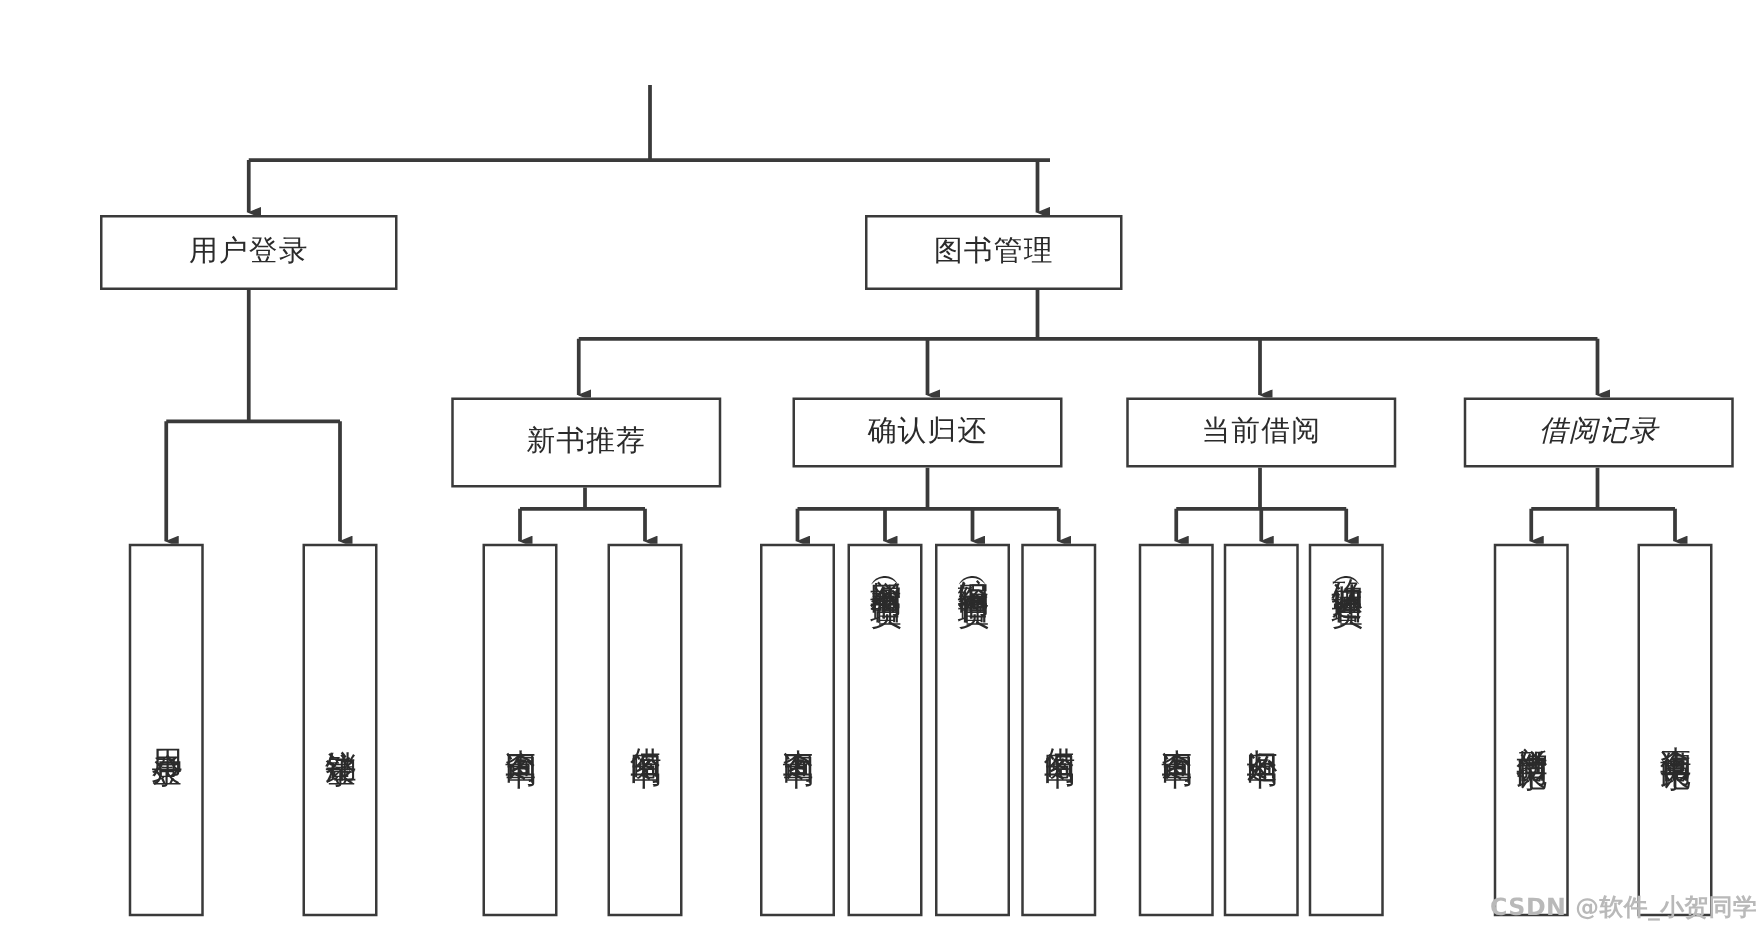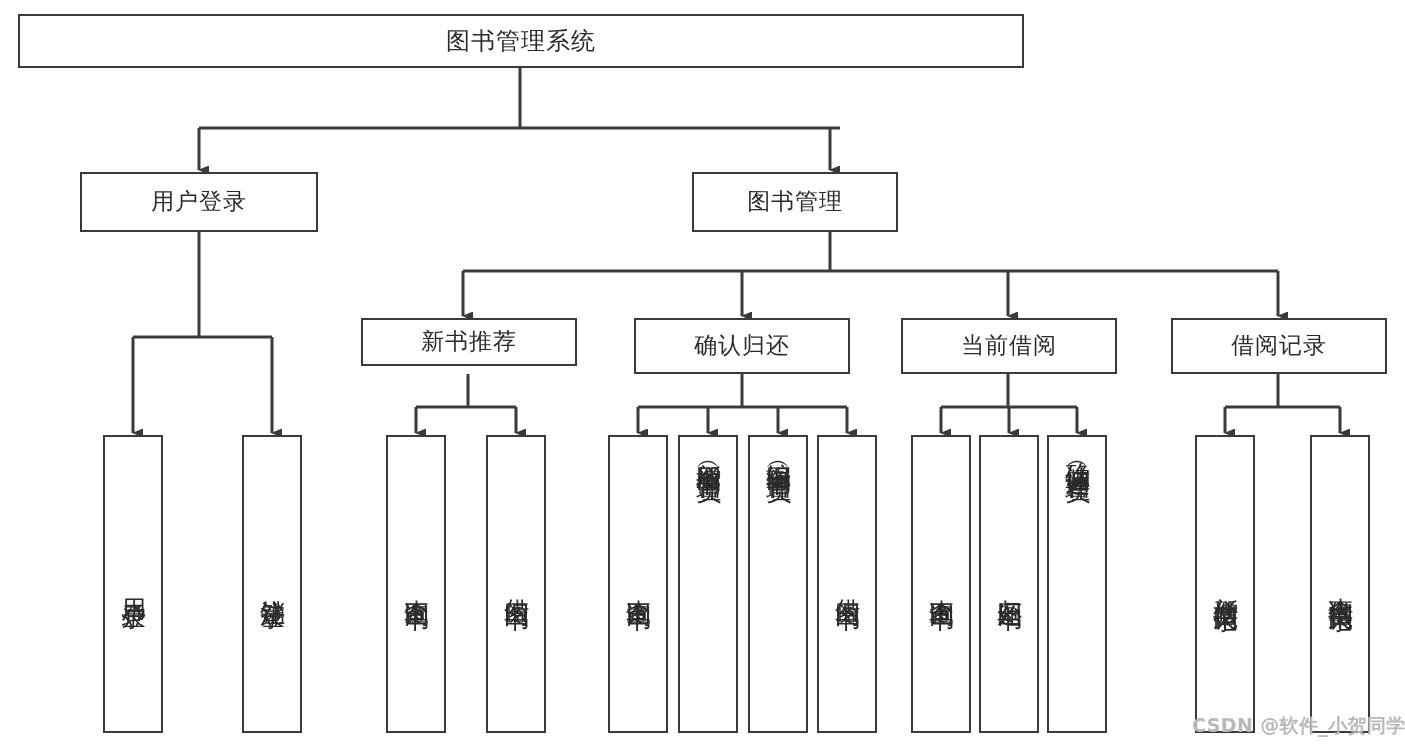--- a/index.html
+++ b/index.html
@@ -125,41 +125,38 @@
       <path d="M 1077,407 L 1077,433" marker-end="url(#arrowhead)"></path>
 
       <path d="M 1278,374 L 1278,407"></path>
       <path d="M 1225,407 L 1340,407"></path>
       <path d="M 1225,407 L 1225,433" marker-end="url(#arrowhead)"></path>
       <path d="M 1340,407 L 1340,433" marker-end="url(#arrowhead)"></path>
 
     </g>
   </svg>
 
-  <div class="node horizontal root" style="left:18px; top:14px; width:1006px; height:54px;">
-    <span class="node-label">图书管理系统</span>
-  </div>
 
   <div class="node horizontal" style="left:80px; top:172px; width:238px; height:60px;">
     <span class="node-label">用户登录</span>
   </div>
   <div class="node horizontal" style="left:692px; top:172px; width:206px; height:60px;">
     <span class="node-label">图书管理</span>
   </div>
 
-  <div class="node horizontal" style="left:361px; top:318px; width:216px; height:48px;">
+  <div class="node horizontal" style="left:361px; top:318px; width:216px; height:72px;">
     <span class="node-label">新书推荐</span>
   </div>
   <div class="node horizontal" style="left:634px; top:318px; width:216px; height:56px;">
     <span class="node-label">确认归还</span>
   </div>
   <div class="node horizontal" style="left:901px; top:318px; width:216px; height:56px;">
     <span class="node-label">当前借阅</span>
   </div>
-  <div class="node horizontal" style="left:1171px; top:318px; width:216px; height:56px;">
+  <div class="node horizontal" style="left:1171px; top:318px; width:216px; height:56px;font-style:italic;">
     <span class="node-label">借阅记录</span>
   </div>
 
   <div class="node vertical centered" style="left:103px; top:435px; width:60px; height:298px;">
     <span class="node-label">用户登录</span>
   </div>
   <div class="node vertical centered" style="left:242px; top:435px; width:60px; height:298px;">
     <span class="node-label">注销登录</span>
   </div>
 

